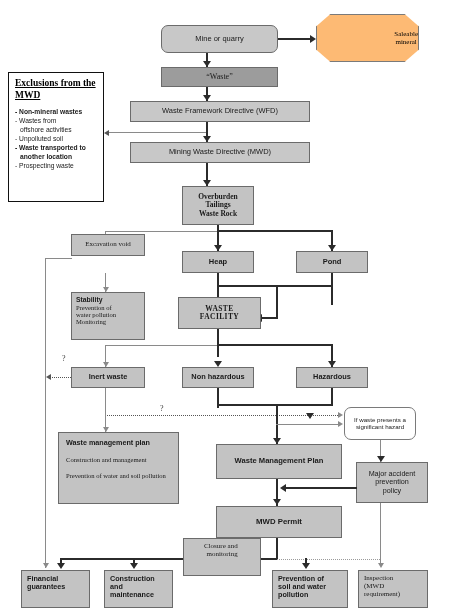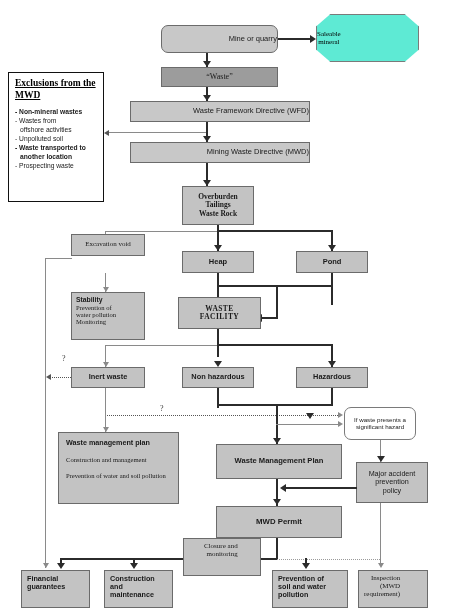--- a/index.html
+++ b/index.html
@@ -2,33 +2,33 @@
 <html><head>
 <meta charset="utf-8">
 <style>
   html,body{margin:0;padding:0;background:#ffffff;}
   body{width:474px;height:612px;font-family:"Liberation Serif",serif;}
   #canvas{position:relative;width:474px;height:612px;overflow:hidden;background:#fff;}
 
   .box{position:absolute;box-sizing:border-box;border:1px solid #6b6b6b;
        background:#c3c3c3;display:flex;align-items:center;justify-content:center;
        text-align:center;color:#1a1a1a;line-height:1.12;}
-  .box.light{background:#c8c8c8;justify-content:flex-end;}
+  .box.light{background:#c8c8c8;}
   .box.dark{background:#9c9c9c;}
   .box.white{background:#ffffff;border:1px solid #7a7a7a;}
   .box.rounded{border-radius:7px;}
   .sans{font-family:"Liberation Sans",sans-serif;}
   .serif{font-family:"Liberation Serif",serif;}
   .b{font-weight:bold;}
 
-  .octagon{position:absolute;box-sizing:border-box;background:#5eead4;
+  .octagon{position:absolute;box-sizing:border-box;background:#fdba74;
     border:1px solid #7a7a7a;
     -webkit-clip-path:polygon(14% 0,86% 0,100% 26%,100% 74%,86% 100%,14% 100%,0 74%,0 26%);
     clip-path:polygon(14% 0,86% 0,100% 26%,100% 74%,86% 100%,14% 100%,0 74%,0 26%);
-    display:flex;align-items:center;justify-content:flex-start;text-align:center;}
+    display:flex;align-items:center;justify-content:flex-end;text-align:center;}
   .octagon-wrap{position:absolute;}
 
   .panel{position:absolute;box-sizing:border-box;background:#ffffff;border:1px solid #111;}
   .panel-title{font-family:"Liberation Serif",serif;font-weight:bold;font-size:9.5px;
      text-decoration:underline;line-height:1.25;padding:5px 6px 2px 6px;}
   .panel-list{font-family:"Liberation Sans",sans-serif;font-size:6.7px;
      line-height:1.34;padding:4px 5px 0 6px;color:#1a1a1a;}
   .panel-list div{white-space:normal;}
   .panel-list .bold{font-weight:bold;}
   .panel-list .ind{padding-left:5px;}
@@ -282,18 +282,18 @@
 
   <div class="box mid sans b" style="left:272px;top:570px;width:76px;height:38px;font-size:7.2px;
               align-items:flex-start;justify-content:flex-start;text-align:left;padding:4px 5px;">
     <span style="white-space:pre-line;">Prevention of
 soil and water
 pollution</span>
   </div>
 
   <div class="box mid serif" style="left:358px;top:570px;width:70px;height:38px;font-size:7px;
               align-items:flex-start;justify-content:flex-start;text-align:left;padding:4px 5px;">
-    <span style="white-space:pre-line;text-align:right;">Inspection
+    <span style="white-space:pre-line;">Inspection
 (MWD
 requirement)</span>
   </div>
 
 </div>
 
 </body></html>

